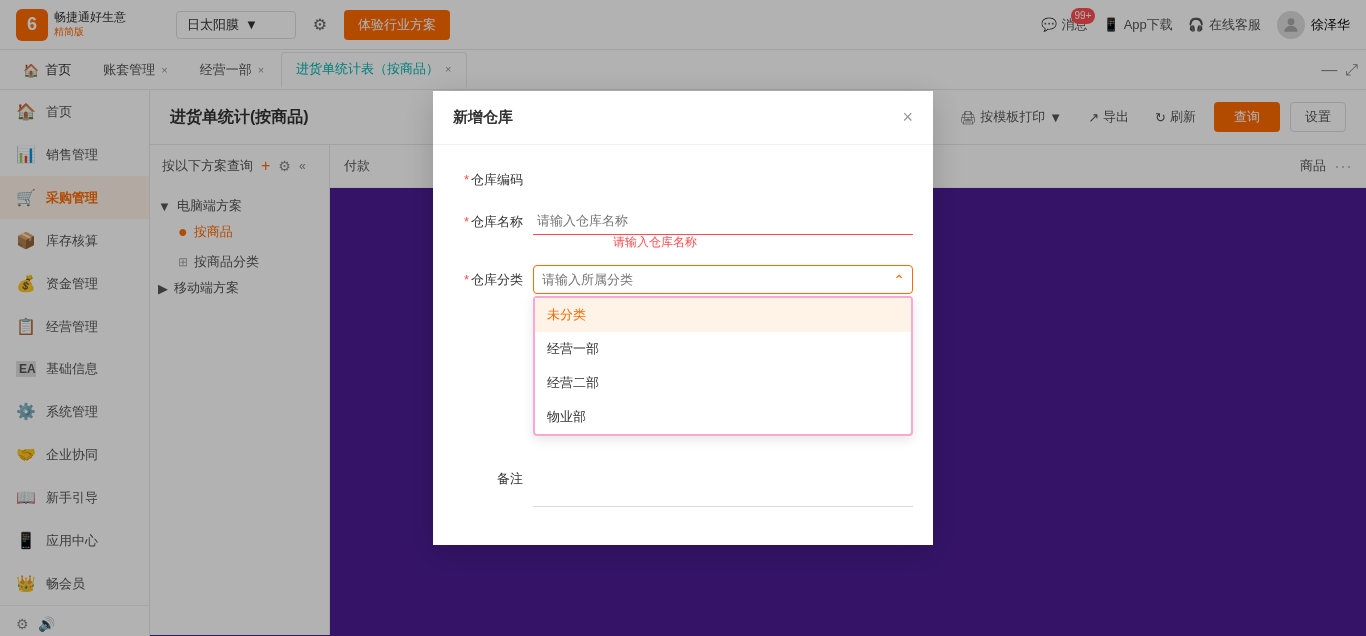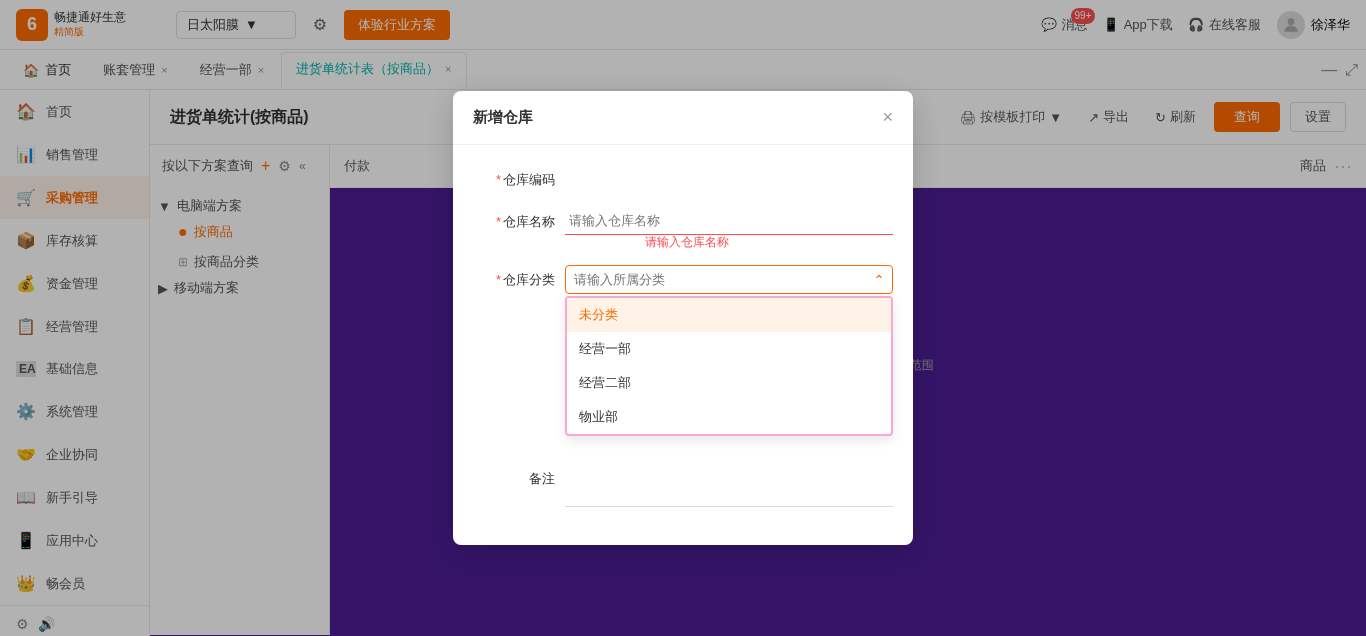--- a/index.html
+++ b/index.html
@@ -208,35 +208,35 @@
       position: fixed;
       top: 0; left: 0; right: 0; bottom: 0;
       background: rgba(0,0,0,0.3);
       z-index: 100;
       display: flex; align-items: center; justify-content: center;
     }
 
     
     .modal {
       background: #fff;
-      border-radius: 8px;
+      border-radius: 0;
       box-shadow: 0 8px 32px rgba(0,0,0,0.18);
-      width: 460px;
+      width: 500px;
       max-height: 80vh;
       overflow: visible;
       position: relative;
     }
     .modal-header {
       display: flex; align-items: center; justify-content: space-between;
       padding: 16px 20px;
       border-bottom: 1px solid #f0f0f0;
     }
     .modal-title { font-size: 15px; font-weight: bold; color: #333; }
     .modal-close { cursor: pointer; color: #999; font-size: 18px; }
-    .modal-body { padding: 20px; margin-left: 12px; }
+    .modal-body { padding: 20px; }
     .form-row {
       display: flex; align-items: flex-start;
       margin-bottom: 18px; position: relative;
     }
     .form-label {
       width: 80px; padding-top: 6px;
       font-size: 13px; color: #333;
       text-align: right; padding-right: 10px;
       flex-shrink: 0;
     }

